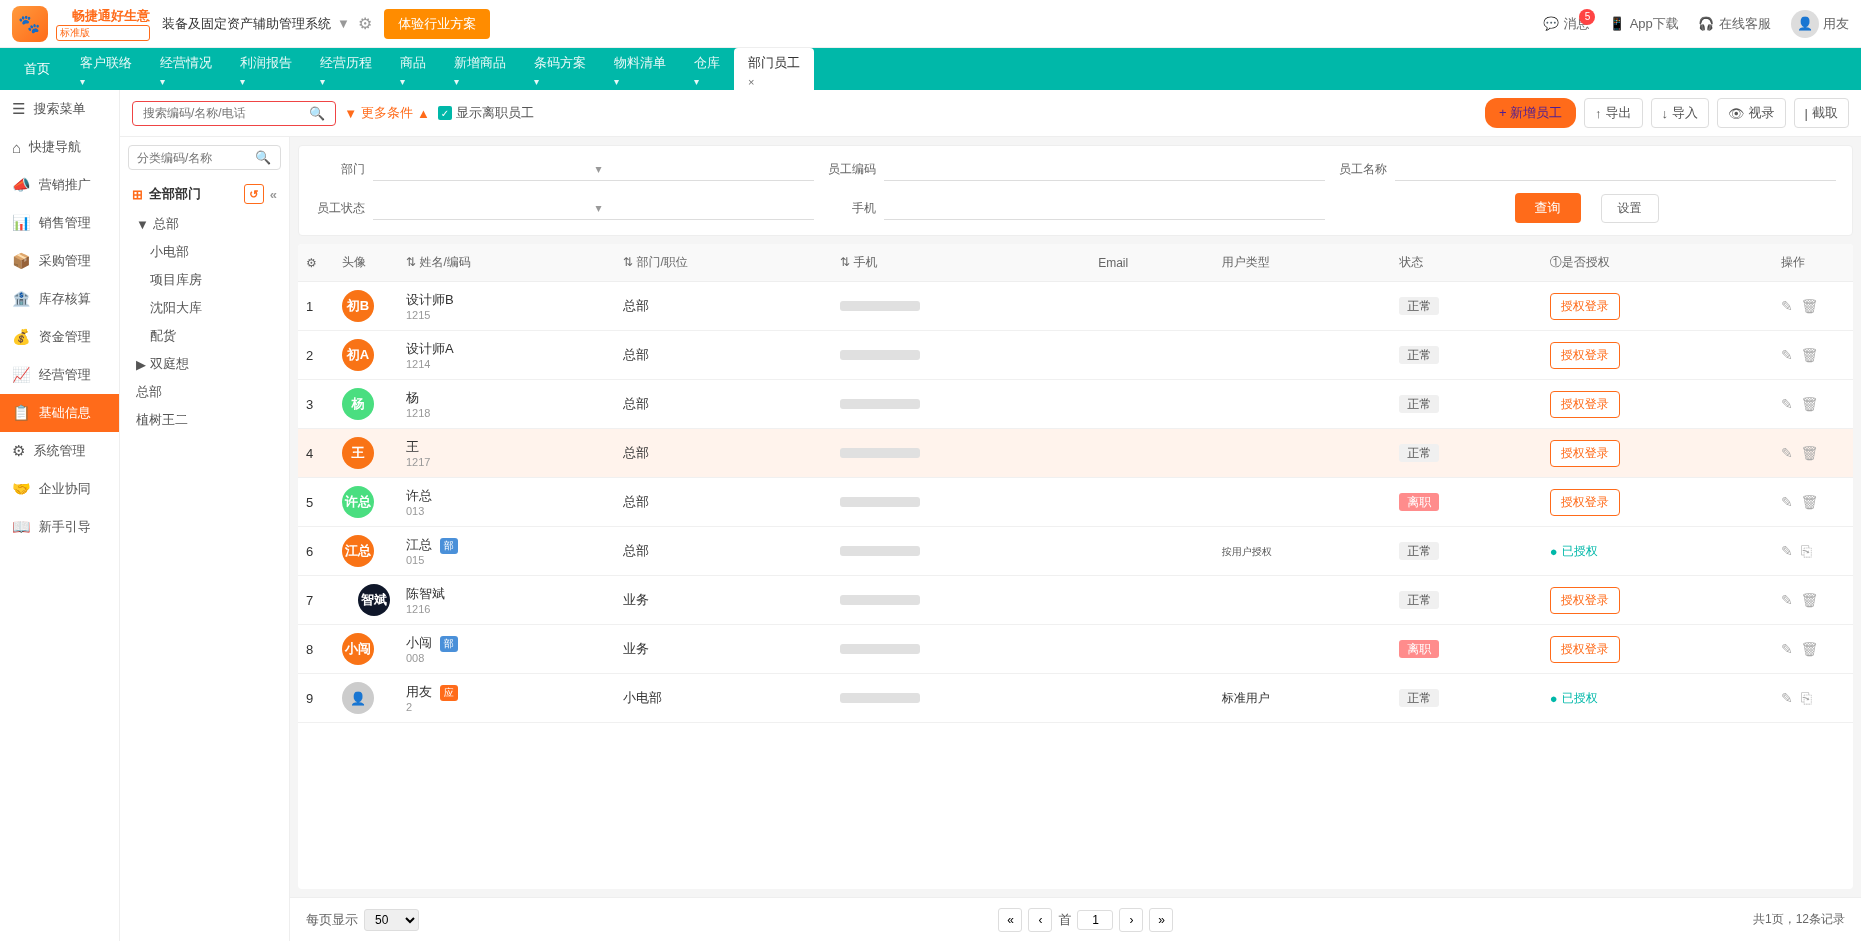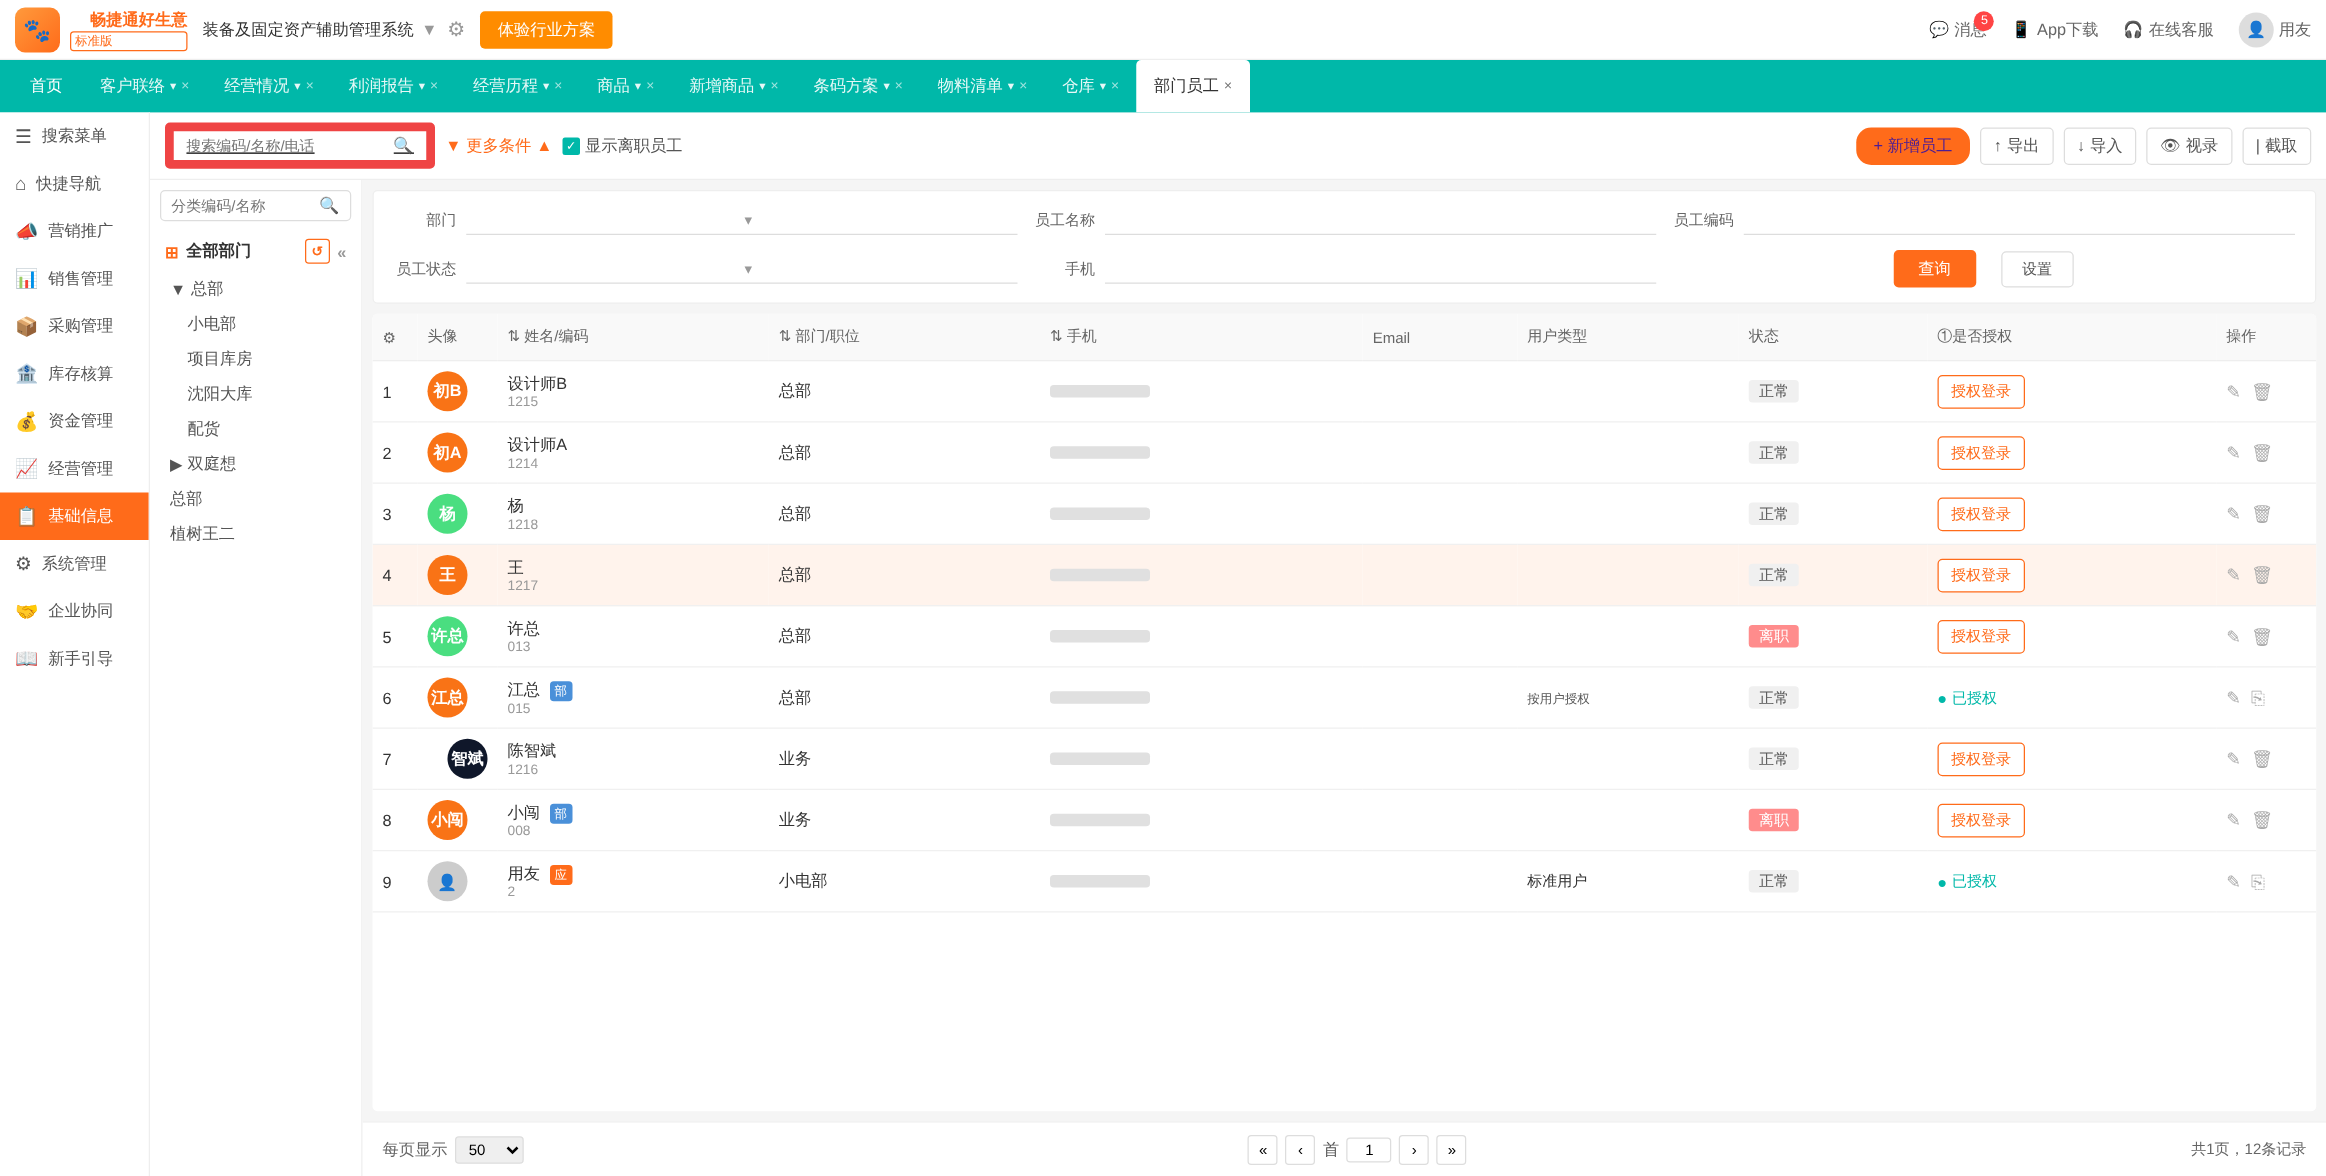--- a/index.html
+++ b/index.html
@@ -13,21 +13,21 @@
     .system-name { margin-left: 12px; font-size: 13px; color: #333; display: flex; align-items: center; gap: 6px; }
     .settings-btn { margin-left: 8px; color: #999; cursor: pointer; font-size: 16px; }
     .trial-btn { margin-left: 12px; background: #ff8c00; color: #fff; border: none; border-radius: 4px; padding: 6px 14px; cursor: pointer; font-size: 13px; }
     .top-right { margin-left: auto; display: flex; align-items: center; gap: 20px; color: #666; font-size: 13px; }
     .top-right-item { display: flex; align-items: center; gap: 4px; cursor: pointer; position: relative; }
     .badge { background: #ff4444; color: #fff; border-radius: 50%; width: 16px; height: 16px; display: flex; align-items: center; justify-content: center; font-size: 10px; position: absolute; top: -6px; right: -6px; }
     .avatar { width: 28px; height: 28px; background: #ddd; border-radius: 50%; display: flex; align-items: center; justify-content: center; }
 
     
     .nav-tabs { background: #00b8a9; height: 42px; display: flex; align-items: center; padding: 0 8px; overflow: hidden; }
-    .nav-tab { padding: 6px 14px; color: rgba(255,255,255,0.9); cursor: pointer; font-size: 13px; white-space: nowrap; display: flex; align-items: center; gap: 4px; border-radius: 4px 4px 0 0; height: 100%; }
+    .nav-tab { padding: 6px 14px; color: rgba(255,255,255,0.9); cursor: pointer; font-size: 13px; white-space: nowrap; display: flex; align-items: flex-start; gap: 4px; border-radius: 4px 4px 0 0; height: 100%; flex-direction: column; }
     .nav-tab.active { background: #fff; color: #333; }
     .nav-tab .close { font-size: 11px; opacity: 0.7; }
     .nav-tab .arrow { font-size: 10px; }
     .nav-home { padding: 6px 16px; color: #fff; cursor: pointer; font-size: 13px; }
 
     
     .main-layout { display: flex; height: calc(941px - 48px - 42px); }
 
     
     .sidebar { width: 120px; background: #fff; border-right: 1px solid #eee; display: flex; flex-direction: column; overflow-y: auto; }
@@ -50,21 +50,21 @@
     .dept-collapse { cursor: pointer; color: #999; }
     .dept-tree { padding-left: 4px; }
     .dept-node { padding: 5px 4px; cursor: pointer; color: #555; font-size: 12px; display: flex; align-items: center; gap: 4px; }
     .dept-children { padding-left: 14px; }
 
     
     .main-panel { flex: 1; display: flex; flex-direction: column; overflow: hidden; background: #f5f5f5; }
 
     
     .filter-bar { background: #fff; padding: 8px 12px; display: flex; align-items: center; gap: 8px; border-bottom: 1px solid #eee; }
-    .filter-search { display: flex; align-items: flex-end; border: 7px solid #ef4444; border-radius: 4px; padding: 4px 10px; gap: 6px; text-decoration: underline; }
+    .filter-search { display: flex; align-items: flex-start; border: 1px solid #ef4444; border-radius: 4px; padding: 4px 10px; gap: 6px; }
     .filter-search input { border: none; outline: none; font-size: 12px; width: 160px; }
     .more-filter { display: flex; align-items: center; gap: 4px; color: #ff6b1a; cursor: pointer; font-size: 12px; }
     .show-resigned { display: flex; align-items: center; gap: 4px; color: #555; font-size: 12px; cursor: pointer; }
     .show-resigned .checkbox { width: 14px; height: 14px; background: #00b8a9; border-radius: 2px; display: flex; align-items: center; justify-content: center; color: #fff; font-size: 10px; }
     .filter-right { margin-left: auto; display: flex; align-items: center; gap: 8px; }
     .btn-add { background: #ff6b1a; color: #4c1d95; border: none; border-radius: 12px; padding: 6px 14px; cursor: pointer; font-size: 13px; display: flex; align-items: center; gap: 4px; }
     .btn-outline { border: 1px solid #ddd; background: #fff; color: #555; border-radius: 4px; padding: 5px 10px; cursor: pointer; font-size: 12px; display: flex; align-items: center; gap: 4px; }
 
     
     .adv-filter { background: #fff; border: 1px solid #eee; margin: 8px; border-radius: 4px; padding: 12px 16px; display: grid; grid-template-columns: 1fr 1fr 1fr; gap: 12px; }
@@ -338,25 +338,25 @@
 
         <div class="adv-filter">
           <div class="filter-row">
             <span class="filter-label">部门</span>
             <div class="filter-select-wrap">
               <span></span>
               <span>▾</span>
             </div>
           </div>
           <div class="filter-row">
+            <span class="filter-label">员工编码</span>
+            <input class="filter-input" type="text" style="">
+          </div>
+          <div class="filter-row">
             <span class="filter-label">员工名称</span>
-            <input class="filter-input" type="text" style="">
-          </div>
-          <div class="filter-row">
-            <span class="filter-label">员工编码</span>
             <input class="filter-input" type="text" style="">
           </div>
           <div class="filter-row">
             <span class="filter-label">员工状态</span>
             <div class="filter-select-wrap">
               <span></span>
               <span>▾</span>
             </div>
           </div>
           <div class="filter-row">

